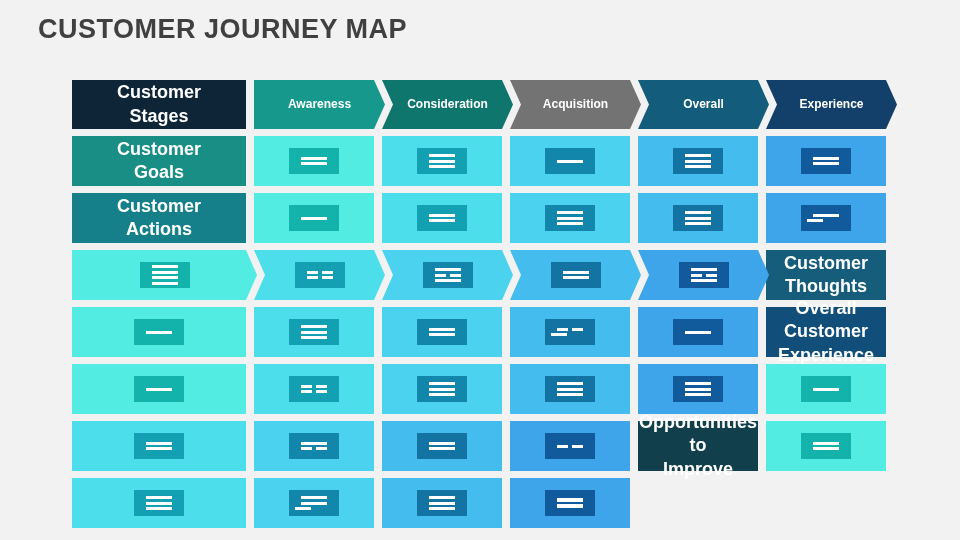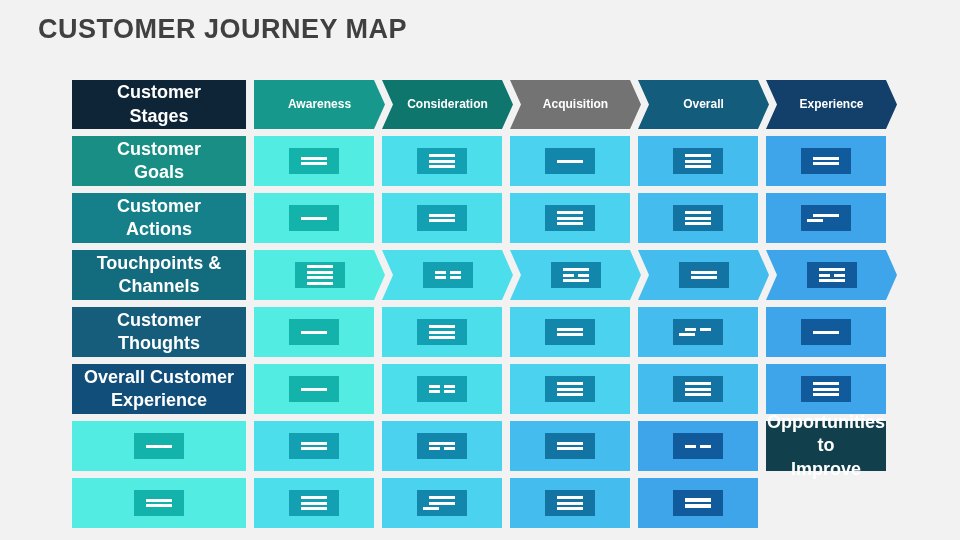--- a/index.html
+++ b/index.html
@@ -123,22 +123,20 @@
         <div class="line l"></div>
         <div class="line l"></div>
       </div>
     </div>
     <div class="cell" style="background: rgb(63, 165, 234);">
       <div class="icon" style="background: rgb(17, 90, 155);">
         <div class="line l"></div>
         <div class="line s"></div>
       </div>
     </div>
-    <div class="hdr rowhdr" style="background: rgb(19, 107, 126);">Touchpoints &amp;
-Channels</div>
     <div class="cell chev chev-first" style="background: rgb(82, 236, 227);">
       <div class="icon" style="background: rgb(19, 179, 172);">
         <div class="line l"></div>
         <div class="line l"></div>
         <div class="line l"></div>
         <div class="line l"></div>
       </div>
     </div>
     <div class="cell chev" style="background: rgb(76, 223, 235);">
       <div class="icon" style="background: rgb(18, 160, 178);">

